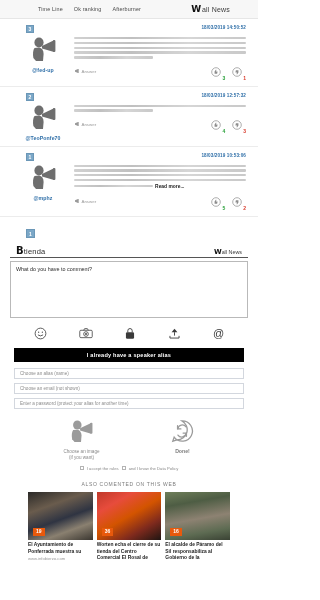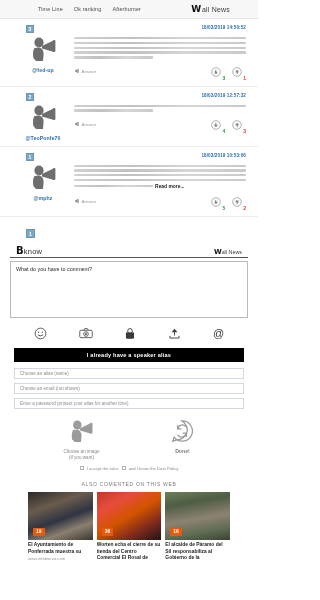--- a/index.html
+++ b/index.html
@@ -490,21 +490,21 @@
 
     <div class="pager">
       <span class="pagebtn">1</span>
     </div>
   </div>
 
   <div class="form-wrap">
     <div class="form-head">
       <div class="birttu">
         <span class="bmark">B</span>
-          <span>know</span>
+          <span>tienda</span>
       </div>
       <div class="brand-sm">
         <span class="brandmark">W</span>
           <span>all News</span>
       </div>
     </div>
 
     <textarea class="comment-box" placeholder="What do you have to comment?" style=""></textarea>
 
     <div class="tool-row">

